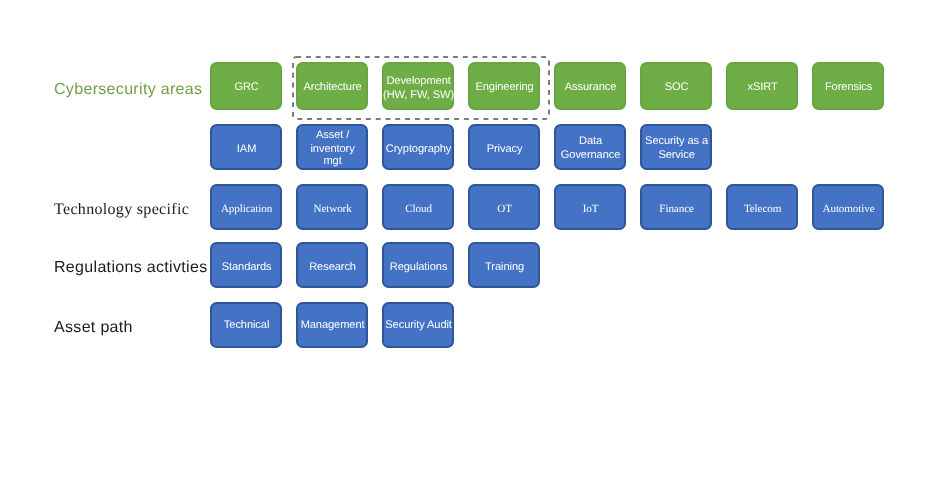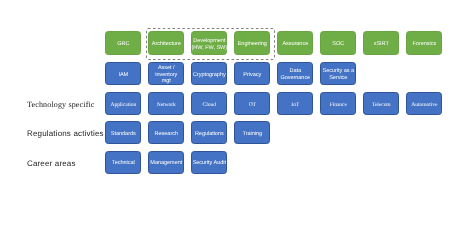--- a/index.html
+++ b/index.html
@@ -23,20 +23,21 @@
 </head>
 <body>
 
 <div class="canvas">
 
   <svg class="dashbox" width="134" height="36" viewBox="0 0 134 36" aria-hidden="true">
     <rect x="2.5" y="2.5" width="128" height="31" rx="1.6" ry="1.6" fill="none" stroke="#7C7C7C" stroke-width="1" stroke-dasharray="2.45 2.45"></rect>
   </svg>
 
   <div class="diagram-row" style="top: 31.4px; height: 23.6px;">
+    <div class="row-label green">Cybersecurity areas</div>
     <div class="node green" style="left: 105.4px; width: 35.8px; height: 23.6px;">
       <div class="node-text">
         <span>GRC</span>
       </div>
     </div>
     <div class="node green" style="left: 148.4px; width: 35.8px; height: 23.6px;">
       <div class="node-text">
         <span>Architecture</span>
       </div>
     </div>
@@ -163,21 +164,21 @@
         <span>Regulations</span>
       </div>
     </div>
     <div class="node blue" style="left: 234.4px; width: 35.8px; height: 23.6px;">
       <div class="node-text">
         <span>Training</span>
       </div>
     </div>
   </div>
   <div class="diagram-row" style="top: 150.5px; height: 23.6px;">
-    <div class="row-label">Career areas</div>
+    <div class="row-label">Asset path</div>
     <div class="node blue" style="left: 105.4px; width: 35.8px; height: 23.6px;">
       <div class="node-text">
         <span>Technical</span>
       </div>
     </div>
     <div class="node blue" style="left: 148.4px; width: 35.8px; height: 23.6px;">
       <div class="node-text">
         <span>Management</span>
       </div>
     </div>

